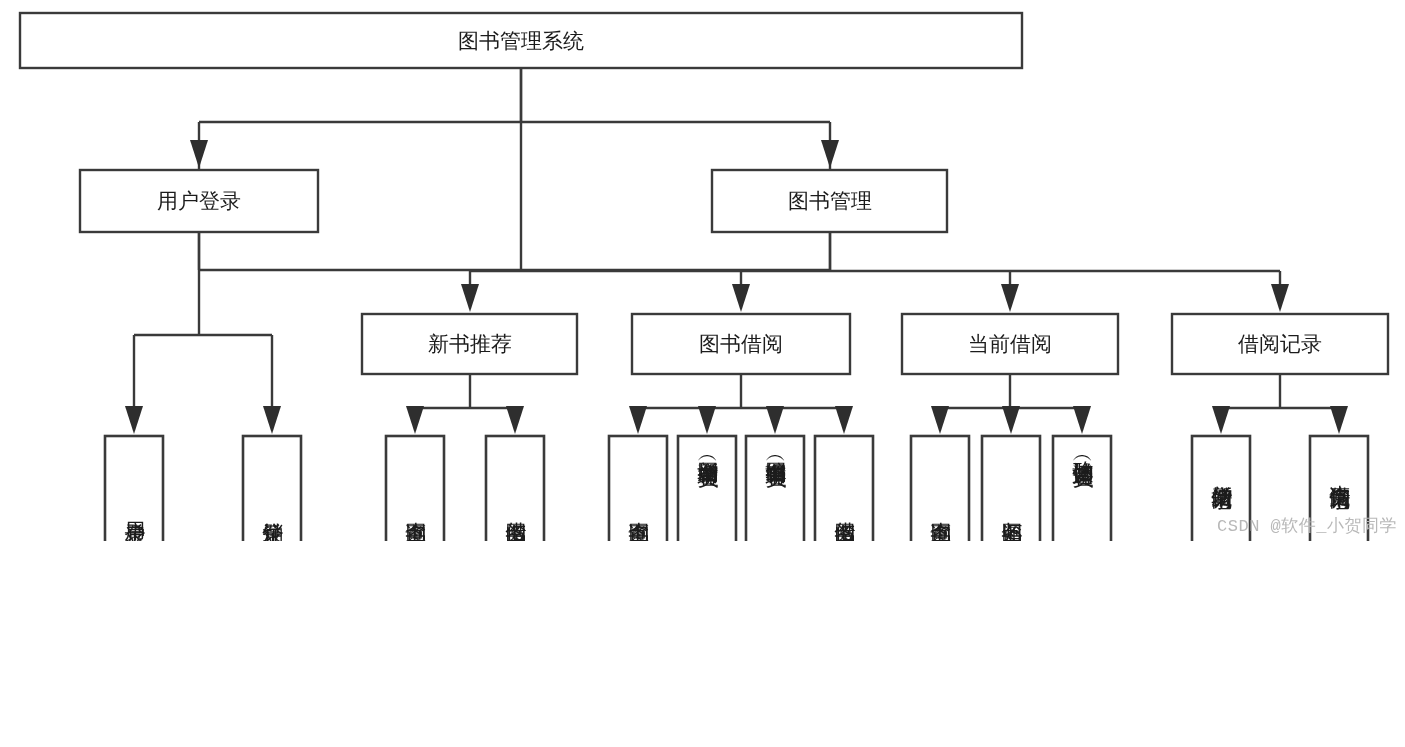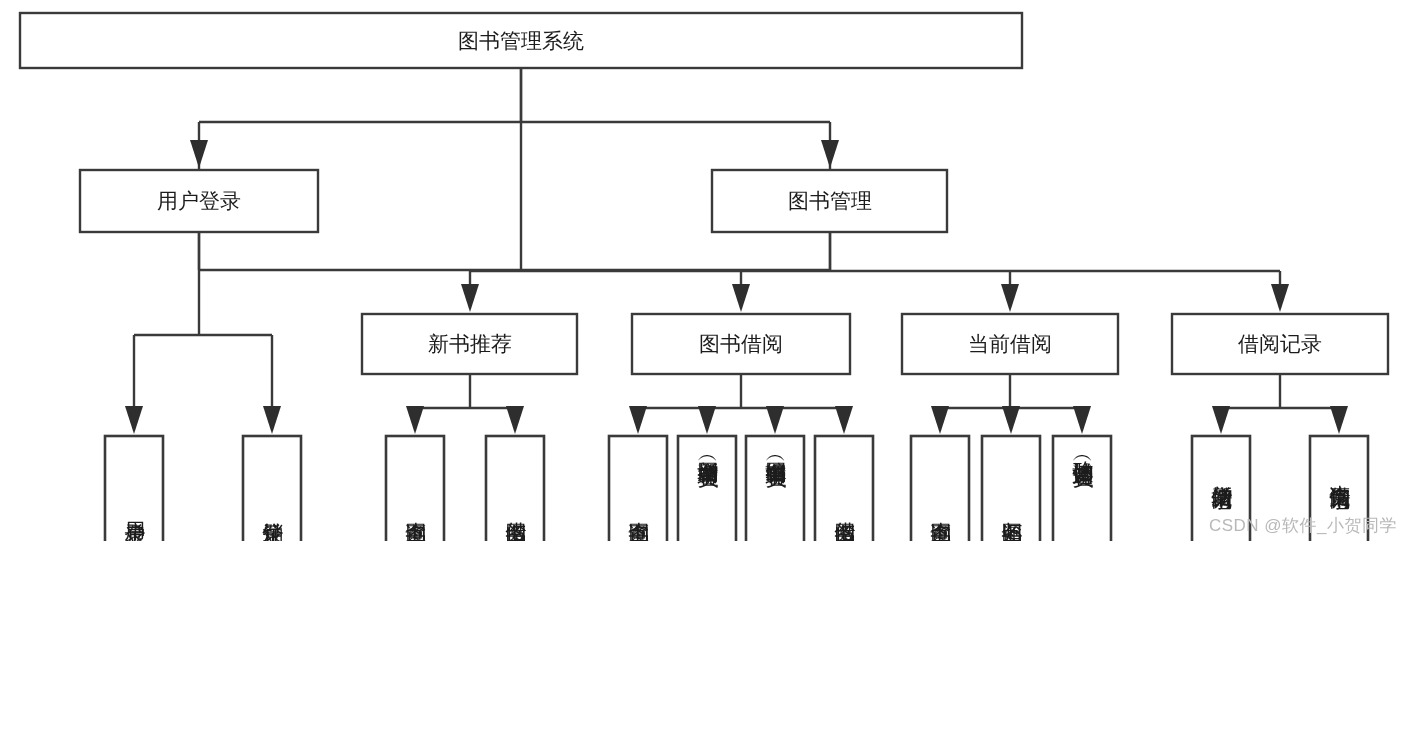--- a/index.html
+++ b/index.html
@@ -69,21 +69,21 @@
     writing-mode: vertical-rl;
     text-orientation: upright;
     letter-spacing: 1px;
     white-space: nowrap;
     text-align: left;
   }
   .watermark {
     position: absolute;
     right: 8px;
     bottom: 4px;
-    font-family: Liberation Sans, sans-serif;
+    font-family: Liberation Mono, monospace;
     font-size: 17px;
     color: #b8b8b8;
     letter-spacing: 0.5px;
     white-space: nowrap;
     pointer-events: none;
   }
 </style>
 </head>
 <body>
 

